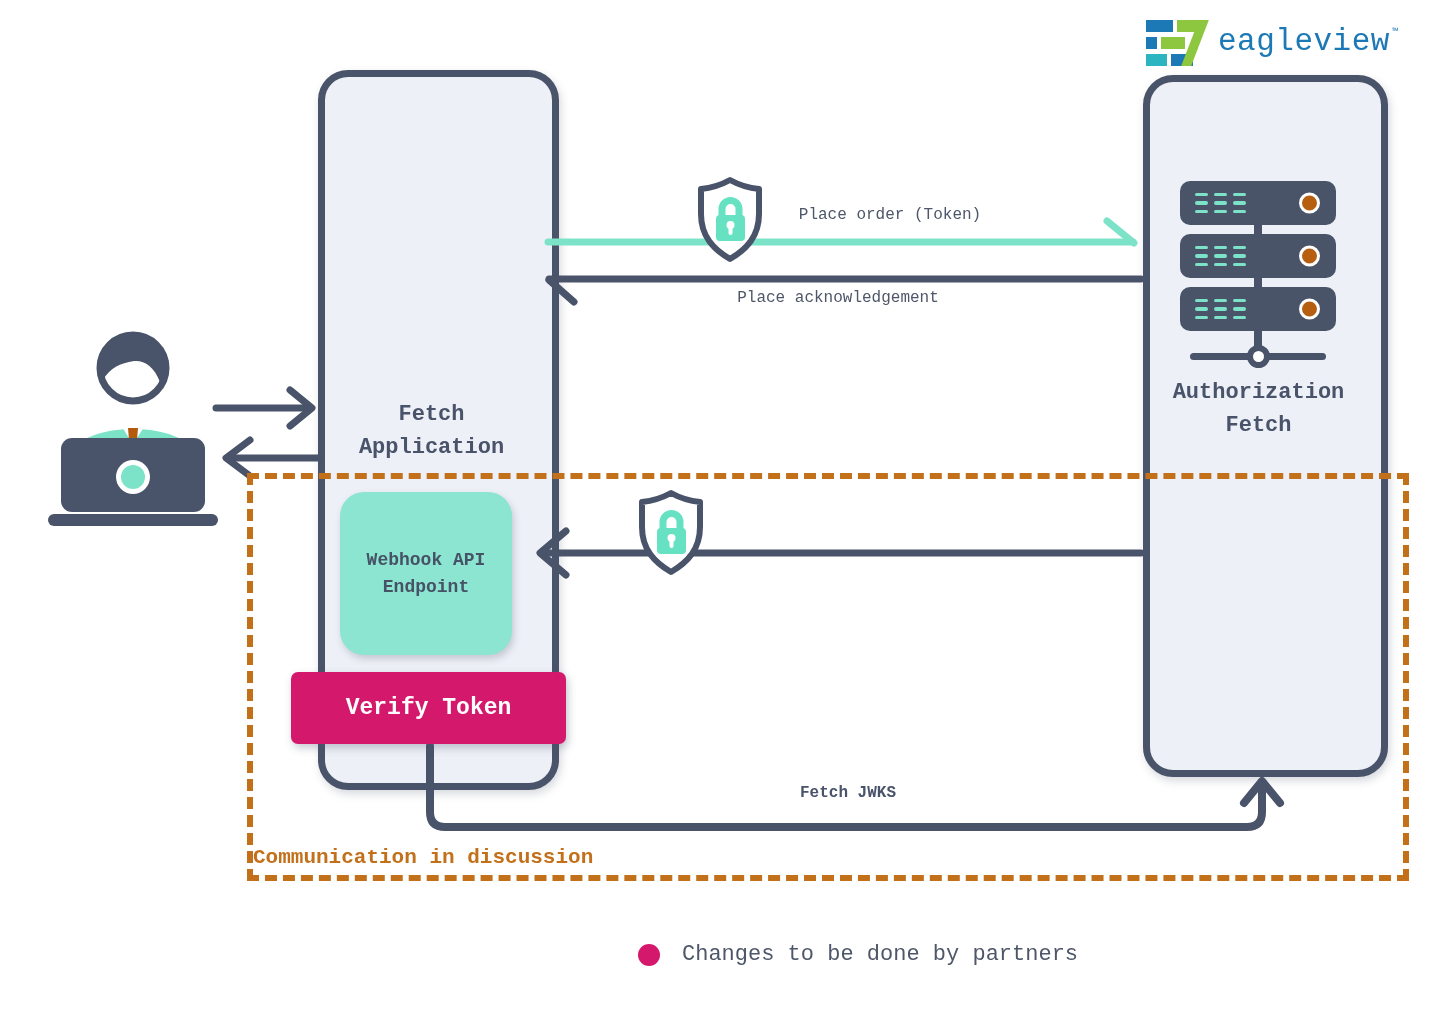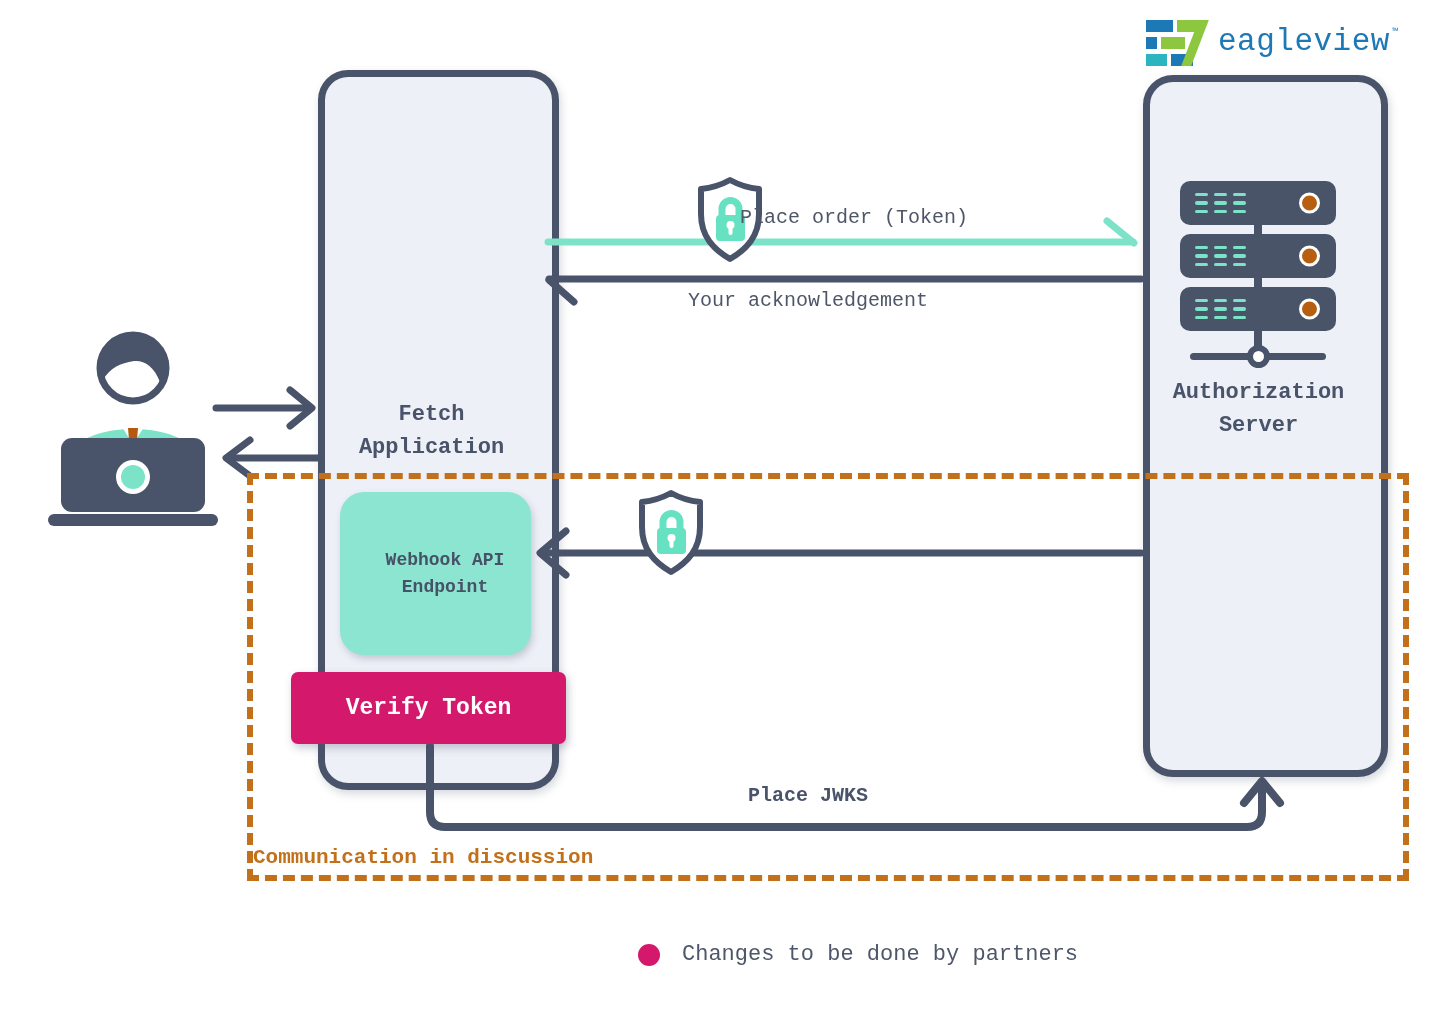--- a/index.html
+++ b/index.html
@@ -22,21 +22,21 @@
           box-shadow:2px 4px 8px rgba(73,83,105,.22);z-index:1;}
   .app-box{left:318px;top:70px;width:227px;height:706px;}
   .server-box{left:1143px;top:75px;width:231px;height:688px;}
   .box-title{font-weight:700;font-size:22px;color:#49536a;text-align:center;line-height:1.5;}
   .app-title{left:318px;top:398px;width:227px;z-index:2;}
   .server-title{left:1143px;top:376px;width:231px;z-index:2;}
 
   
   .webhook-box{left:340px;top:492px;width:172px;height:163px;background:#8ce5d1;border-radius:24px;
                display:flex;align-items:center;justify-content:center;z-index:3;
-               box-shadow:2px 4px 7px rgba(73,83,105,.25);padding-left:19px;}
+               box-shadow:2px 4px 7px rgba(73,83,105,.25);}
   .webhook-label{font-weight:700;font-size:18px;color:#465266;text-align:center;line-height:1.5;}
   .verify-btn{left:291px;top:672px;width:275px;height:72px;background:#d4186c;border-radius:7px;
               display:flex;align-items:center;justify-content:center;z-index:3;
               box-shadow:2px 4px 8px rgba(73,83,105,.3);}
   .verify-label{color:#ffffff;font-weight:700;font-size:23px;}
 
   
   .server-icon{left:1180px;top:181px;width:156px;height:190px;z-index:2;}
   .srv-spine{position:absolute;left:74px;top:20px;width:8px;height:155px;background:#495369;}
   .server-unit{position:absolute;left:0;width:156px;height:44px;background:#4a5468;border-radius:10px;
@@ -50,21 +50,21 @@
   .srv-donut{position:absolute;left:67px;top:164px;width:11px;height:11px;border:6px solid #495369;
              border-radius:50%;background:#ffffff;}
 
   
   .dashed-box{left:247px;top:473px;width:1150px;height:396px;border:6px dashed #c2701a;z-index:5;
               pointer-events:none;}
   .dashed-label{position:absolute;left:0;bottom:6px;width:100%;text-align:left;
                 font-weight:700;font-size:21px;color:#c2701a;}
 
   
-  .flow-label{font-size:20px;color:#4e5769;text-align:left;z-index:4;}
+  .flow-label{font-size:16px;color:#4e5769;text-align:center;z-index:4;}
   .lbl-place{left:740px;top:206px;width:300px;}
   .lbl-ack{left:688px;top:289px;width:300px;}
   .lbl-webhook{left:715px;top:518px;width:350px;}
   .lbl-fetch{left:748px;top:784px;width:200px;font-weight:700;color:#49536a;}
 
   
   .shield{z-index:4;}
   .connectors{left:0;top:0;z-index:2;pointer-events:none;}
   .person{left:48px;top:328px;z-index:2;}
 
@@ -200,21 +200,21 @@
             <i></i>
             <i></i>
           </span>
       </div>
       <span class="led"></span>
     </div>
     <div class="srv-base"></div>
     <div class="srv-donut"></div>
   </div>
   <div class="abs box-title server-title preline">Authorization
-Server</div>
+Fetch</div>
 
   <svg class="abs person" width="170" height="200" viewBox="0 0 170 200">
     <circle cx="85" cy="40" r="33" fill="#ffffff" stroke="#495369" stroke-width="7"></circle>
     <path d="M50 34 C52 12 76 2 92 6 C108 10 120 22 118 40 C117 46 115 50 112 54
              C106 38 96 32 86 33 C72 35 62 40 55 52 C52 46 49 40 50 34 Z" fill="#495369"></path>
     <path d="M24 122 C44 94 126 94 146 122 L146 132 L24 132 Z" fill="#7de3c8"></path>
     <path d="M72 96 L85 116 L98 96 L90 92 L80 92 Z" fill="#ffffff"></path>
     <path d="M80 100 L90 100 L88 124 L82 124 Z" fill="#b4590e"></path>
     <rect x="13" y="110" width="144" height="74" rx="11" fill="#495369"></rect>
     <circle cx="85" cy="149" r="17" fill="#ffffff"></circle>
@@ -232,22 +232,22 @@
 
   <svg class="abs shield" style="left:636px;top:489px;" width="70" height="88" viewBox="0 0 70 88">
     <path d="M35 4 C44 9 54 12 64 13 V38 C64 60 52 73 35 83 C18 73 6 60 6 38 V13 C16 12 26 9 35 4 Z" fill="#ffffff" stroke="#495369" stroke-width="6" stroke-linejoin="round"></path>
     <path d="M27 40 v-7 a8.5 8.5 0 0 1 17 0 v7" fill="none" stroke="#66e1c2" stroke-width="7"></path>
     <rect x="21" y="39" width="29" height="26" rx="4" fill="#66e1c2"></rect>
     <circle cx="35.5" cy="49" r="4" fill="#ffffff"></circle>
     <rect x="33.5" y="50" width="4" height="9" rx="2" fill="#ffffff"></rect>
   </svg>
 
   <div class="abs flow-label lbl-place">Place order (Token)</div>
-  <div class="abs flow-label lbl-ack">Your acknowledgement</div>
-  <div class="abs flow-label lbl-fetch">Place JWKS</div>
+  <div class="abs flow-label lbl-ack">Place acknowledgement</div>
+  <div class="abs flow-label lbl-fetch">Fetch JWKS</div>
 
   <div class="abs dashed-box">
     <div class="dashed-label">Communication in discussion</div>
   </div>
 
   <div class="abs legend">
     <span class="legend-dot"></span>
     <span class="legend-text">Changes to be done by partners</span>
   </div>
 

